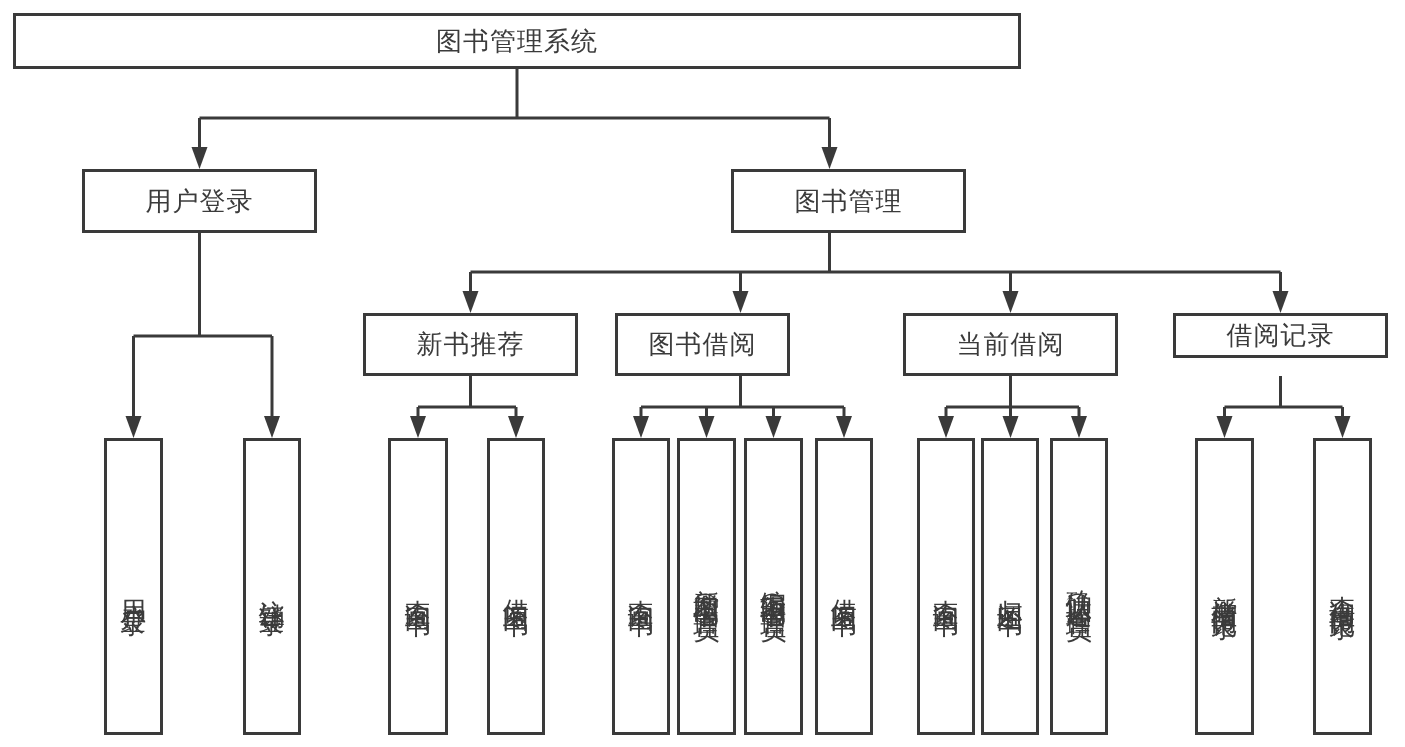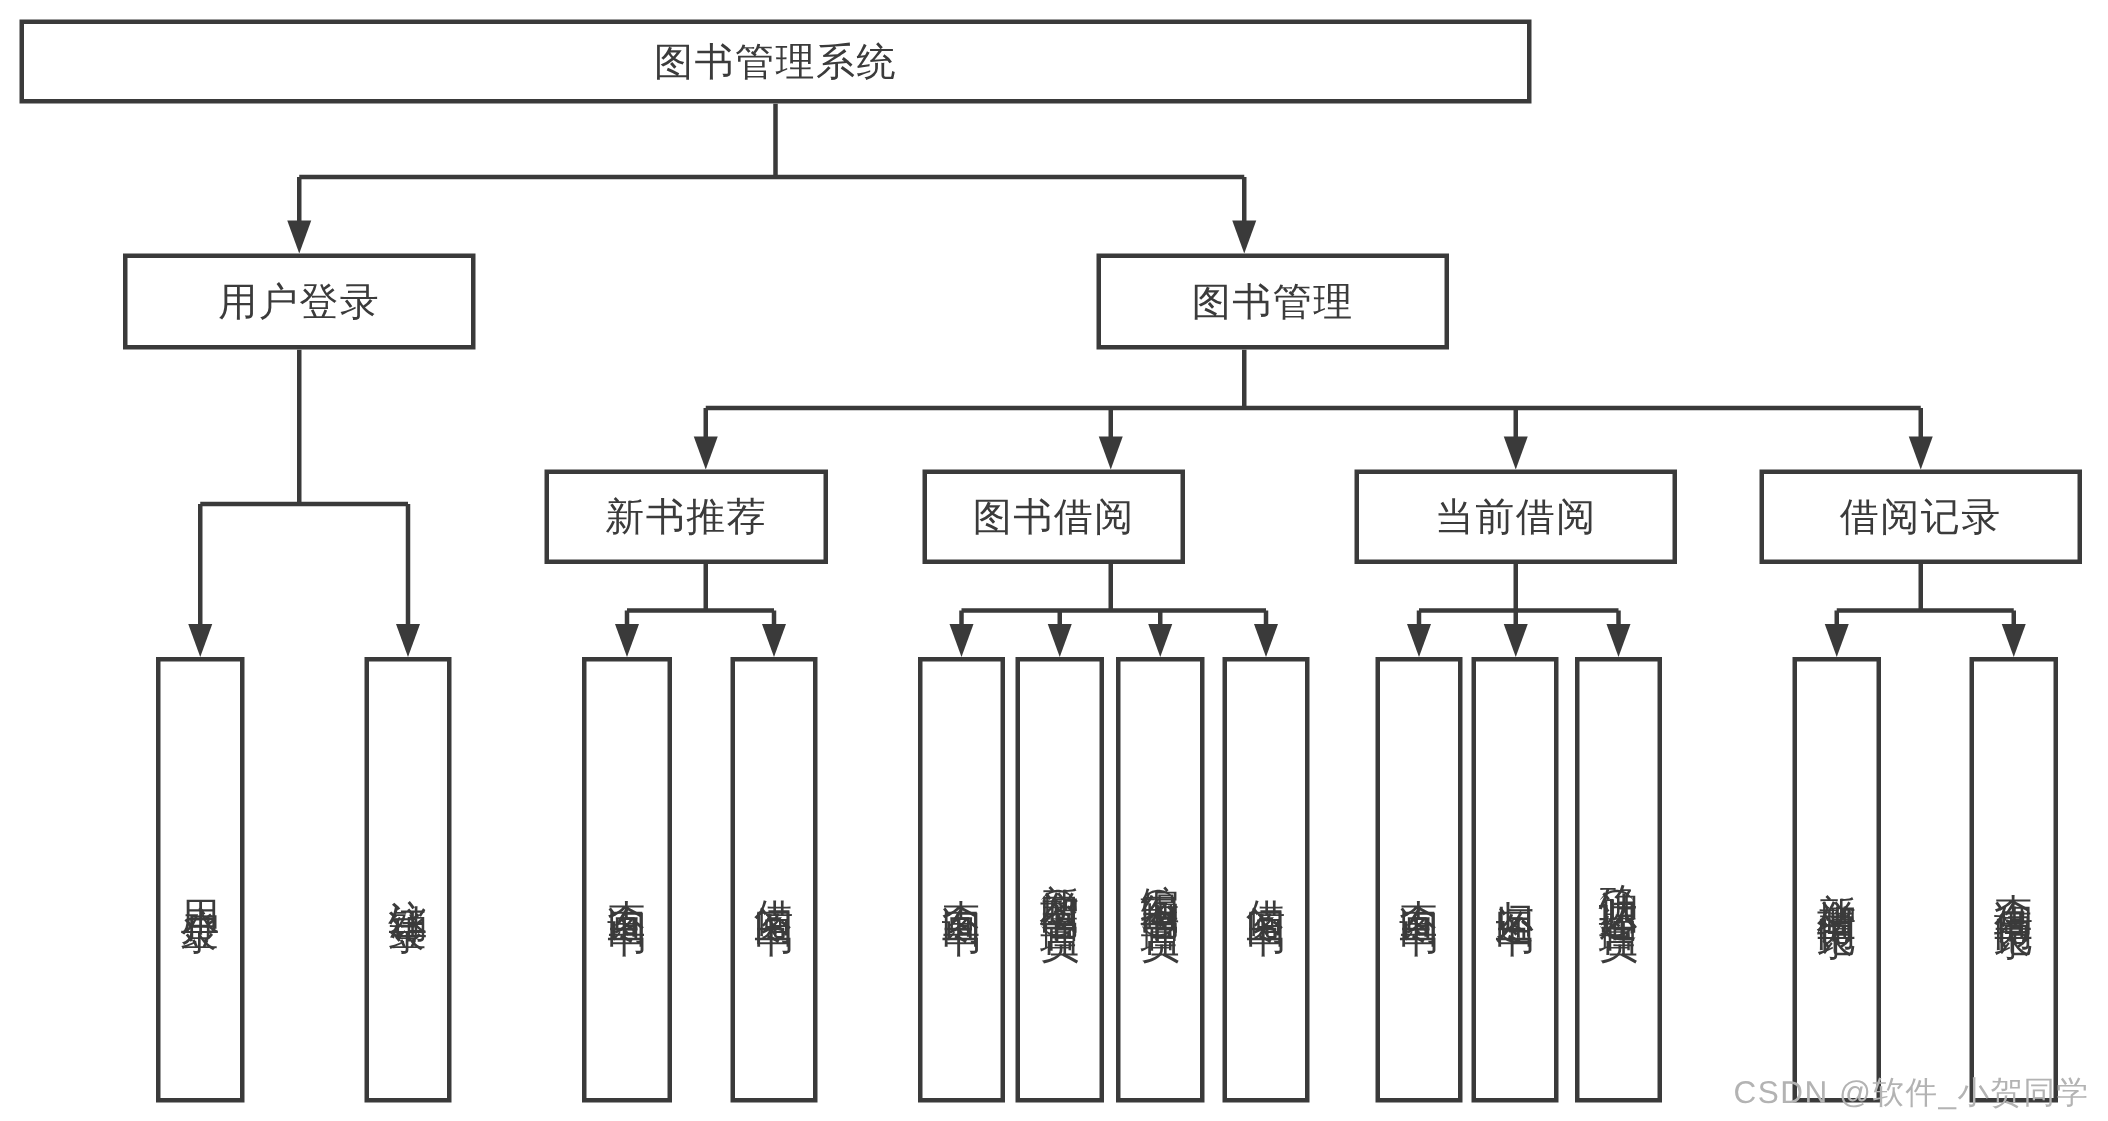--- a/index.html
+++ b/index.html
@@ -89,37 +89,36 @@
       <polygon points="1216.5,416 1232.5,416 1224.5,438"></polygon>
     <line x1="1342.5" y1="407" x2="1342.5" y2="420"></line>
       <polygon points="1334.5,416 1350.5,416 1342.5,438"></polygon>
   </svg>
 
   <div class="node h-node" style="left:13px;top:13px;width:1008px;height:56px;">图书管理系统</div>
 
   <div class="node h-node" style="left:82px;top:169px;width:235px;height:64px;">用户登录</div>
   <div class="node h-node" style="left:712px;top:169px;width:235px;height:64px;margin-left:19px;">图书管理</div>
 
-  <div class="node h-node" style="left:363px;top:313px;width:189px;height:63px;">新书推荐</div>
+  <div class="node h-node" style="left:363px;top:313px;width:215px;height:63px;">新书推荐</div>
   <div class="node h-node" style="left:615px;top:313px;width:175px;height:63px;">图书借阅</div>
   <div class="node h-node" style="left:903px;top:313px;width:215px;height:63px;font-family:Liberation Mono, monospace;">当前借阅</div>
-  <div class="node h-node" style="left:1173px;top:313px;width:215px;height:63px;">借阅记录</div>
+  <div class="node h-node" style="left:1173px;top:313px;width:215px;height:45px;">借阅记录</div>
 
   <div class="node v-node" style="left:104px;top:438px;width:59px;height:297px;">用户登录</div>
   <div class="node v-node" style="left:243px;top:438px;width:58px;height:297px;">注销登录</div>
 
   <div class="node v-node" style="left:388px;top:438px;width:60px;height:297px;">查询图书</div>
   <div class="node v-node" style="left:487px;top:438px;width:58px;height:297px;">借阅图书</div>
 
   <div class="node v-node" style="left:612px;top:438px;width:58px;height:297px;">查询图书</div>
   <div class="node v-node" style="left:677px;top:438px;width:59px;height:297px;">新增图书（管理员）</div>
   <div class="node v-node" style="left:744px;top:438px;width:59px;height:297px;">编辑图书（管理员）</div>
   <div class="node v-node" style="left:815px;top:438px;width:58px;height:297px;">借阅图书</div>
 
   <div class="node v-node" style="left:917px;top:438px;width:58px;height:297px;">查询图书</div>
   <div class="node v-node" style="left:981px;top:438px;width:58px;height:297px;">归还图书</div>
   <div class="node v-node" style="left:1050px;top:438px;width:58px;height:297px;">确认归还（管理员）</div>
 
   <div class="node v-node" style="left:1195px;top:438px;width:59px;height:297px;">新增借阅记录</div>
   <div class="node v-node" style="left:1313px;top:438px;width:59px;height:297px;">查询借阅记录</div>
 
-  <div class="watermark">CSDN @软件_小贺同学</div>
 </div>
 
 </body></html>

